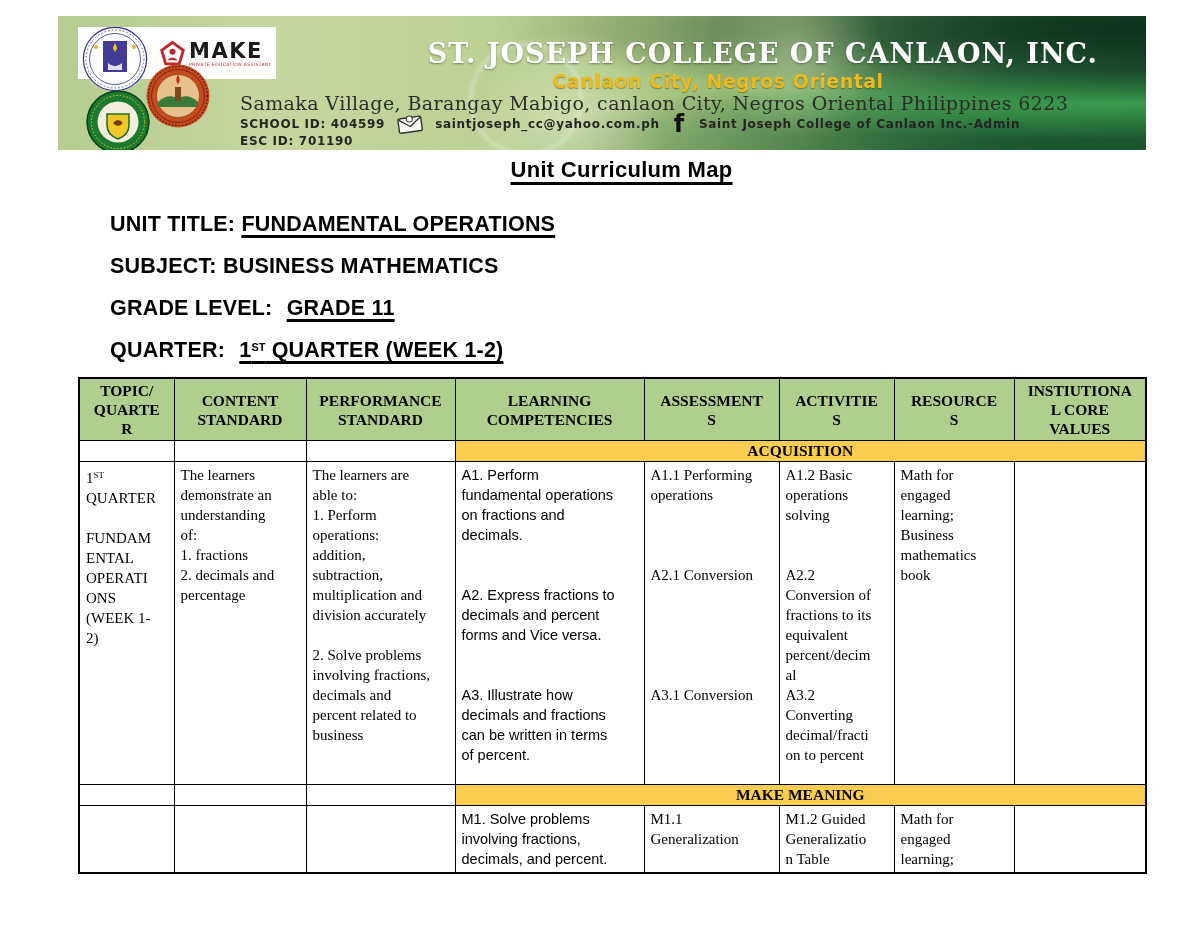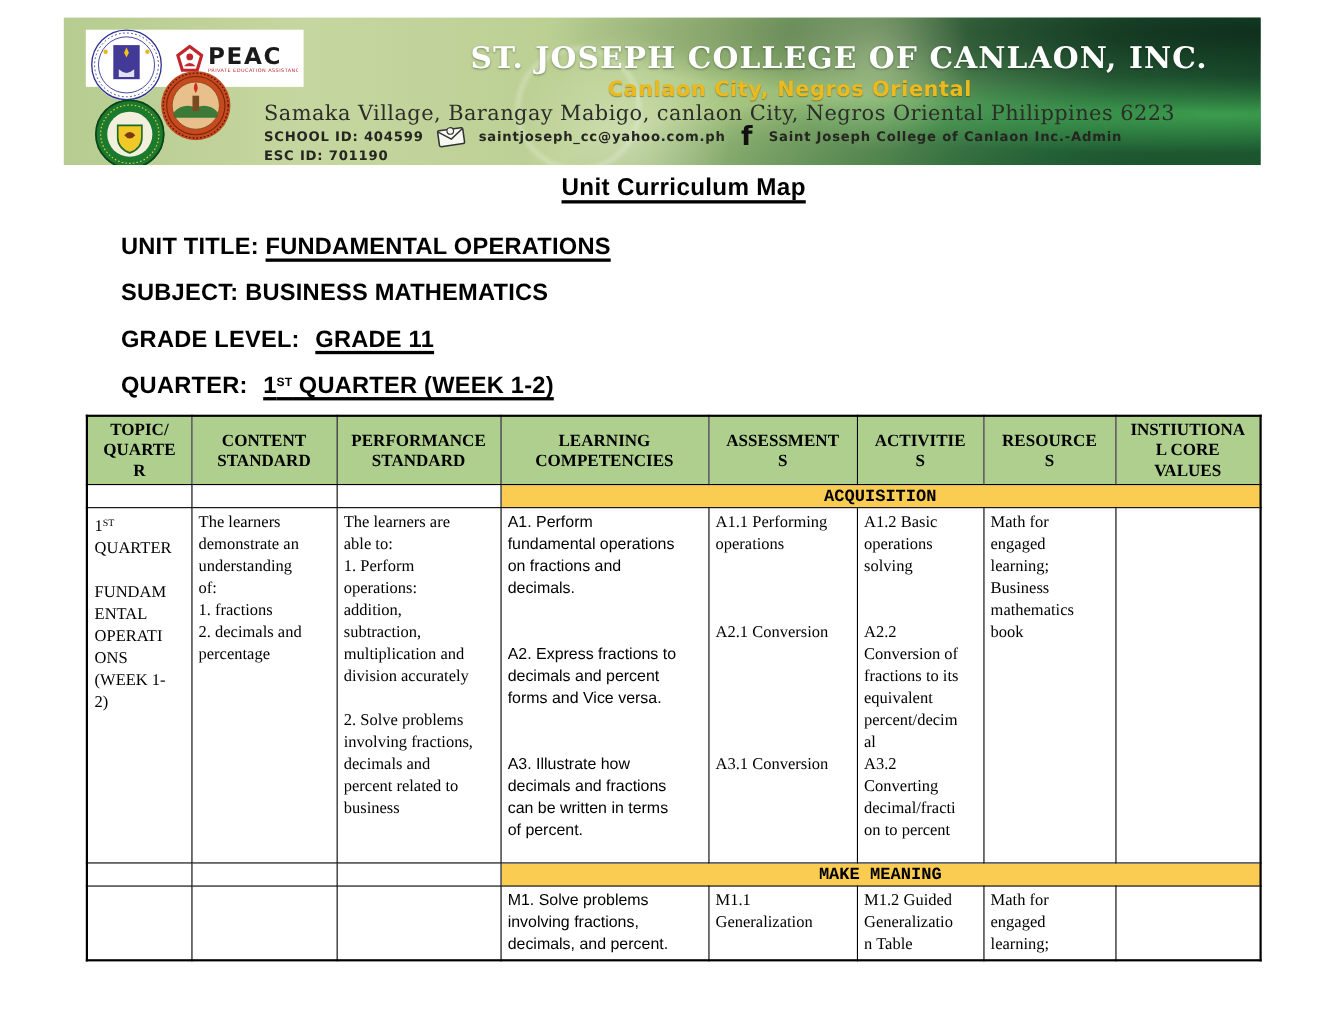--- a/index.html
+++ b/index.html
@@ -51,21 +51,21 @@
   .uval{text-decoration:underline;text-decoration-thickness:2.5px;text-underline-offset:4px;}
   .vgap{margin-left:8px;}
   sup.st{font-size:11px;vertical-align:6px;letter-spacing:0;}
 
   
   table.cmap{position:absolute;left:78px;top:377px;border-collapse:collapse;table-layout:fixed;
     width:1067px;border:2px solid #000;}
   .cmap td,.cmap th{border:1px solid #000;vertical-align:top;padding:3px 6px;overflow:hidden;}
   .cmap th{background:#aecf8e;font-family:"Liberation Serif",serif;font-weight:bold;font-size:15.5px;
     line-height:19px;text-align:center;vertical-align:middle;white-space:pre-line;height:50px;padding:2px 2px;}
-  .band td{height:15px;padding:1px 18px;font-family:Liberation Mono, monospace;}
+  .band td{height:15px;padding:1px 18px;}
   .bandcell{background:#fbcc52;font-family:"Liberation Serif",serif;font-weight:bold;font-size:15.5px;
     text-align:center;vertical-align:middle;}
   .serif-cell{font-family:"Liberation Serif",serif;font-size:15px;line-height:20px;white-space:pre-line;margin-left:16px;}
   .sans-cell{font-family:"Liberation Sans",sans-serif;font-size:14.5px;line-height:20px;white-space:pre-line;}
   .row-main td{height:316px;}
   .row-mm td{height:58px;}
   sup.cst{font-size:9px;vertical-align:5px;}
 </style>
 </head>
 <body>
@@ -75,21 +75,21 @@
   <div class="banner">
     <div class="logo-backdrop"></div>
 
     <div class="peac-box">
       <svg width="28" height="30" viewBox="0 0 30 30">
         <path d="M15 2 L27 11 L22.5 26 L7.5 26 L3 11 Z" fill="#fff" stroke="#c0272d" stroke-width="3.2"></path>
         <circle cx="15" cy="12.5" r="3.4" fill="#c0272d"></circle>
         <path d="M9 22 q6 -6.5 12 0 z" fill="#c0272d"></path>
       </svg>
       <div>
-        <div class="peac-word">PEAC</div>
+        <div class="peac-word">MAKE</div>
         <div class="peac-tag">PRIVATE EDUCATION ASSISTANCE COMMITTEE</div>
       </div>
     </div>
 
     <svg class="logo deped" width="66" height="66" viewBox="0 0 66 66">
       <circle cx="33" cy="33" r="32.5" fill="#ffffff"></circle>
       <circle cx="33" cy="33" r="31.6" fill="none" stroke="#2e3192" stroke-width="1.2"></circle>
       <circle cx="33" cy="33" r="29" fill="none" stroke="#2e3192" stroke-width="0.8" stroke-dasharray="1.6 2.1"></circle>
       <circle cx="33" cy="33" r="25.5" fill="none" stroke="#2e3192" stroke-width="0.8"></circle>
       <circle cx="14" cy="21" r="2" fill="#e8b820"></circle>

